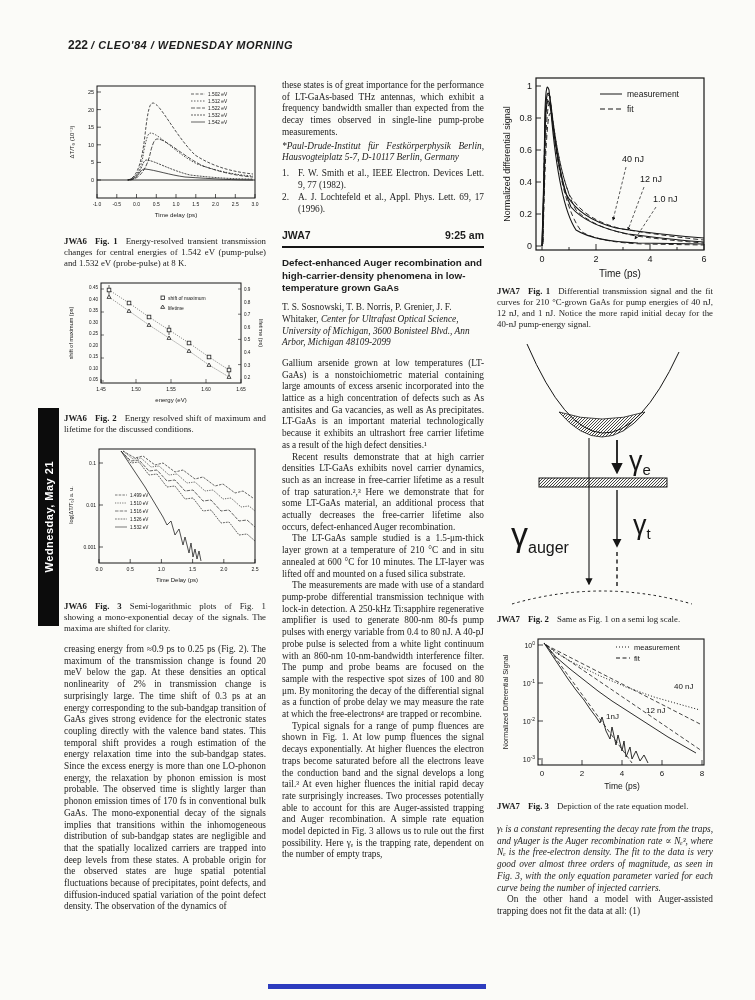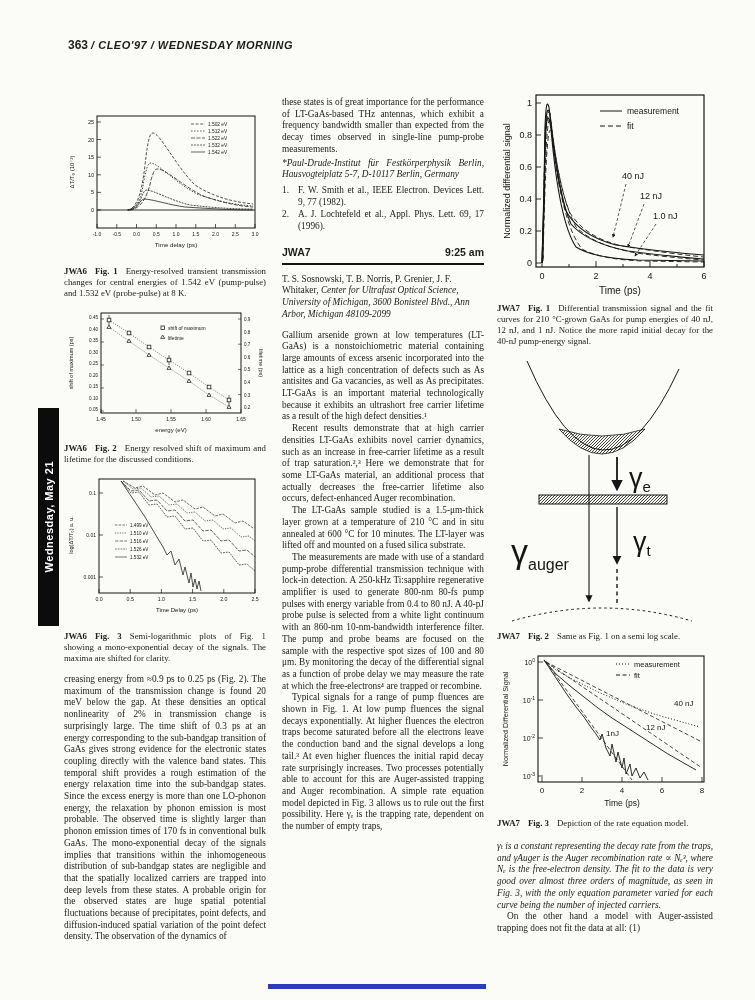--- a/index.html
+++ b/index.html
@@ -4,22 +4,22 @@
 <style>
   html,body{margin:0;padding:0;}
   #page{position:relative;width:755px;height:1000px;background:#fbfbf8;overflow:hidden;
         font-family:"Liberation Serif","DejaVu Serif",serif;color:#1c1c1c;}
   
   .running-head{position:absolute;left:68px;top:38px;width:600px;
         font-family:"Liberation Sans","DejaVu Sans",sans-serif;font-size:11px;}
   .running-head .num{font-weight:bold;font-size:12px;font-style:normal;}
   .running-head .rest{font-style:italic;font-weight:600;letter-spacing:0.5px;}
   
-  .col{position:absolute;margin-top:17px;}
-  #col-left{left:64px;top:93px;width:202px;}
+  .col{position:absolute;}
+  #col-left{left:64px;top:80px;width:202px;}
   #col-mid{left:282px;top:80px;width:202px;}
   #col-right{left:497px;top:70px;width:216px;}
   .body-text{font-size:9.3px;line-height:11.7px;text-align:justify;margin:0;}
   .indent{text-indent:10px;}
   .caption{font-size:8.8px;line-height:11px;text-align:justify;margin:4px 0 8px 0;}
   .cap-b{font-weight:bold;}
   .cap-sp{display:inline-block;width:8px;}
   .affil-note{font-style:italic;margin-top:2px;}
   .ref-row{display:flex;margin-top:1px;}
   .ref-num{width:16px;flex:0 0 16px;}
@@ -43,22 +43,22 @@
   svg{display:block;}
   svg text{font-family:"Liberation Sans","DejaVu Sans",sans-serif;fill:#161616;}
   .figwrap{margin:0 0 2px 0;}
 </style>
 </head>
 <body>
 
 <div id="page">
 
   <div class="running-head">
-    <span class="num">363</span>
-    <span class="rest">/  CLEO'97  /  WEDNESDAY MORNING</span>
+    <span class="num">222</span>
+    <span class="rest">/  CLEO'84  /  WEDNESDAY MORNING</span>
   </div>
 
   <div id="day-tab">
     <span>Wednesday, May 21</span>
   </div>
 
   <div id="col-left" class="col">
 
     <div class="figwrap">
       <svg width="202" height="152" viewBox="0 0 200 152">
@@ -291,20 +291,21 @@
         <span class="ref-num">2.</span>
         <span class="ref-txt">A. J. Lochtefeld et al., Appl. Phys. Lett. 69, 17 (1996).</span>
       </div>
     </div>
 
     <div class="session">
       <span>JWA7</span>
       <span>9:25 am</span>
     </div>
 
+    <h2 class="paper-title">Defect-enhanced Auger recombination and high-carrier-density phenomena in low-temperature grown GaAs</h2>
 
     <p class="authors">
       <span>T. S. Sosnowski, T. B. Norris, P. Grenier, J. F. Whitaker, </span><span class="affil">Center for Ultrafast Optical Science, University of Michigan, 3600 Bonisteel Blvd., Ann Arbor, Michigan 48109-2099</span>
     </p>
 
     <p class="body-text">Gallium arsenide grown at low temperatures (LT-GaAs) is a nonstoichiometric material containing large amounts of excess arsenic incorporated into the lattice as a high concentration of defects such as As antisites and Ga vacancies, as well as As precipitates. LT-GaAs is an important material technologically because it exhibits an ultrashort free carrier lifetime as a result of the high defect densities.¹</p>
     <p class="body-text indent">Recent results demonstrate that at high carrier densities LT-GaAs exhibits novel carrier dynamics, such as an increase in free-carrier lifetime as a result of trap saturation.²,³ Here we demonstrate that for some LT-GaAs material, an additional process that actually decreases the free-carrier lifetime also occurs, defect-enhanced Auger recombination.</p>
     <p class="body-text indent">The LT-GaAs sample studied is a 1.5-μm-thick layer grown at a temperature of 210 °C and in situ annealed at 600 °C for 10 minutes. The LT-layer was lifted off and mounted on a fused silica substrate.</p>
     <p class="body-text indent">The measurements are made with use of a standard pump-probe differential transmission technique with lock-in detection. A 250-kHz Ti:sapphire regenerative amplifier is used to generate 800-nm 80-fs pump pulses with energy variable from 0.4 to 80 nJ. A 40-pJ probe pulse is selected from a white light continuum with an 860-nm 10-nm-bandwidth interference filter. The pump and probe beams are focused on the sample with the respective spot sizes of 100 and 80 μm. By monitoring the decay of the differential signal as a function of probe delay we may measure the rate at which the free-electrons⁴ are trapped or recombine.</p>
     <p class="body-text indent">Typical signals for a range of pump fluences are shown in Fig. 1. At low pump fluences the signal decays exponentially. At higher fluences the electron traps become saturated before all the electrons leave the conduction band and the signal develops a long tail.³ At even higher fluences the initial rapid decay rate surprisingly increases. Two processes potentially able to account for this are Auger-assisted trapping and Auger recombination. A simple rate equation model depicted in Fig. 3 allows us to rule out the first possibility. Here γₑ is the trapping rate, dependent on the number of empty traps,</p>

